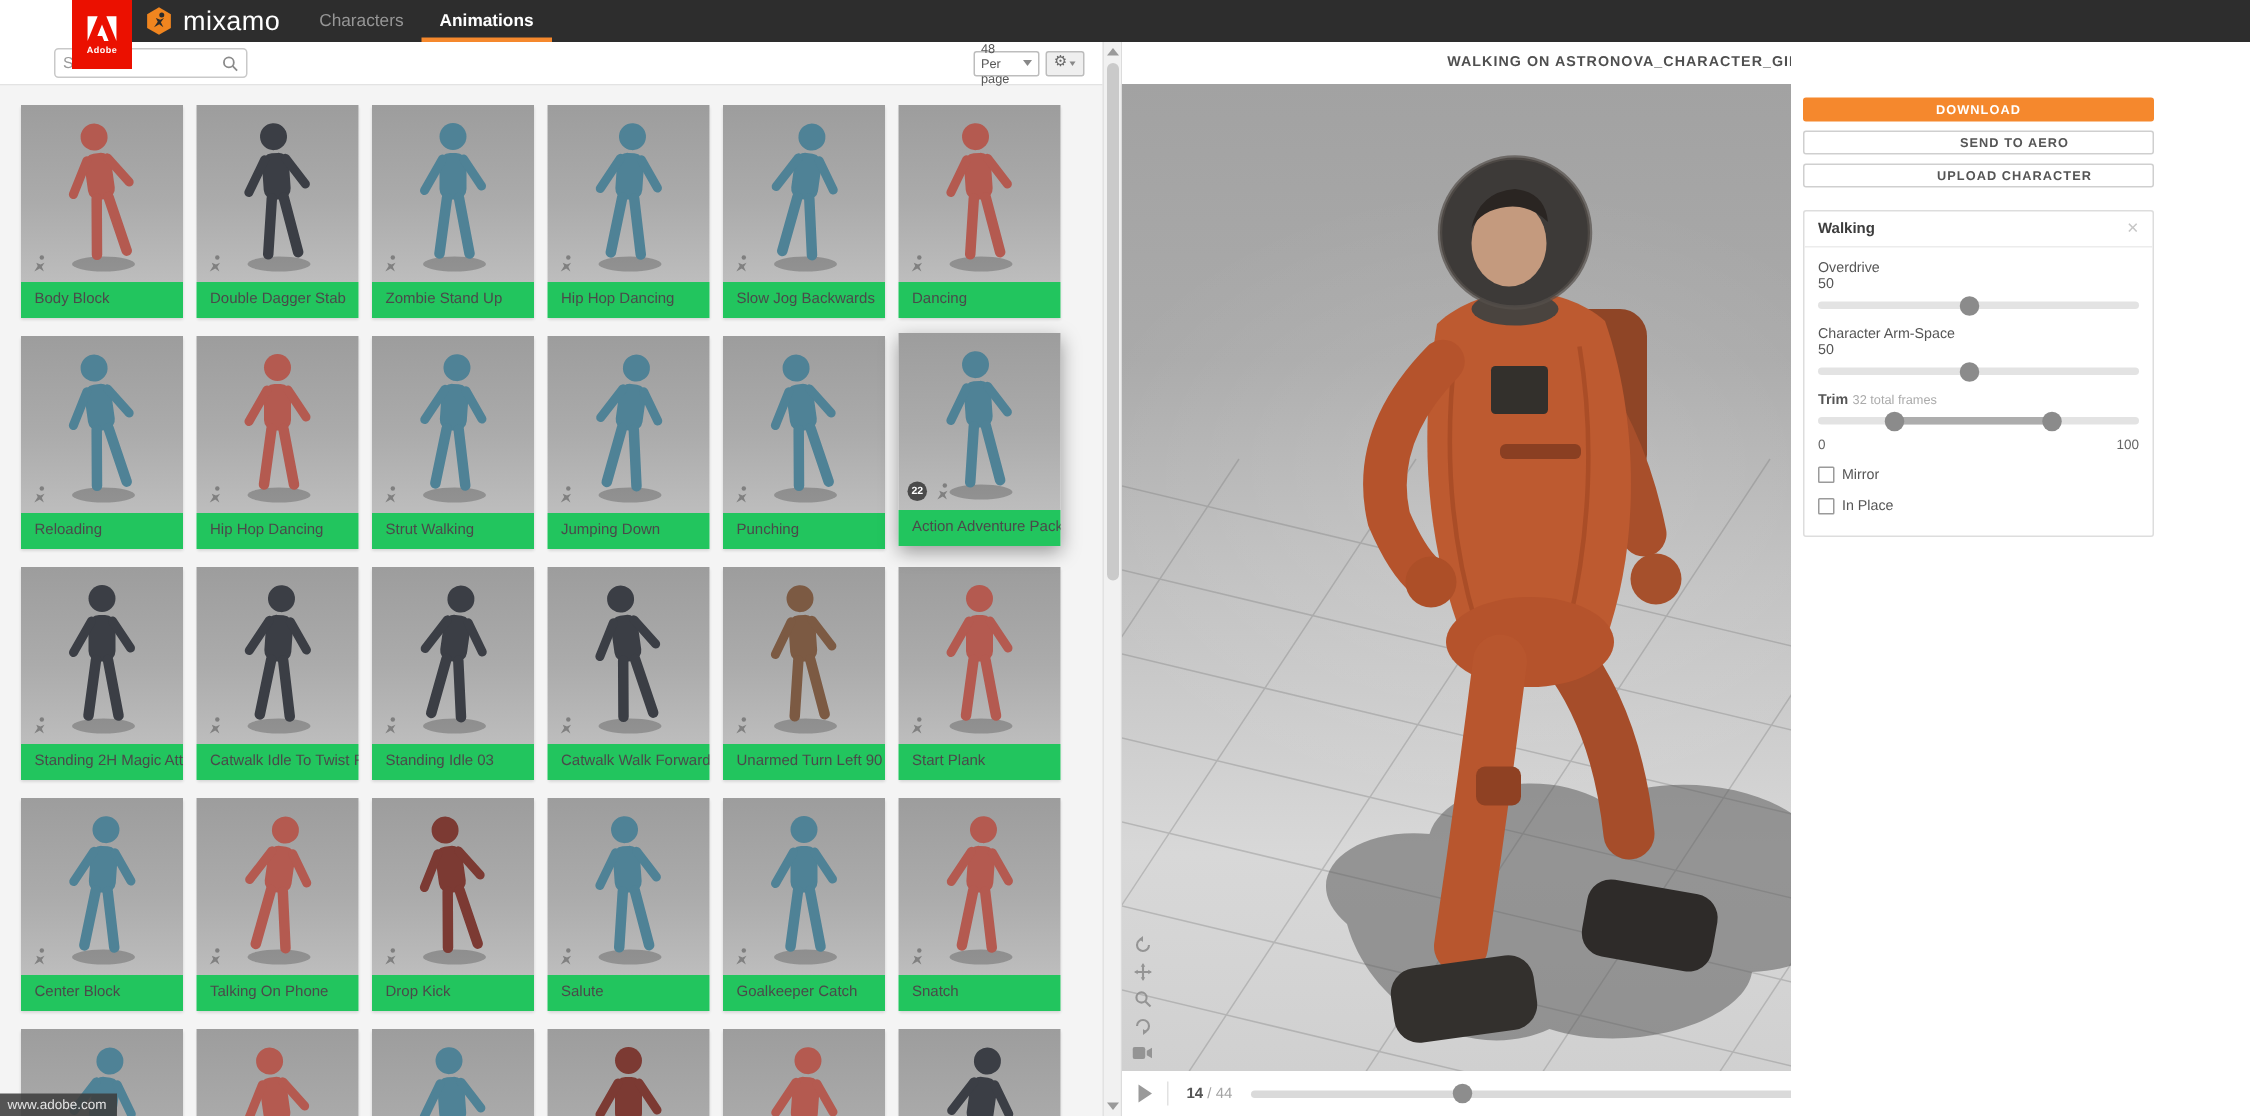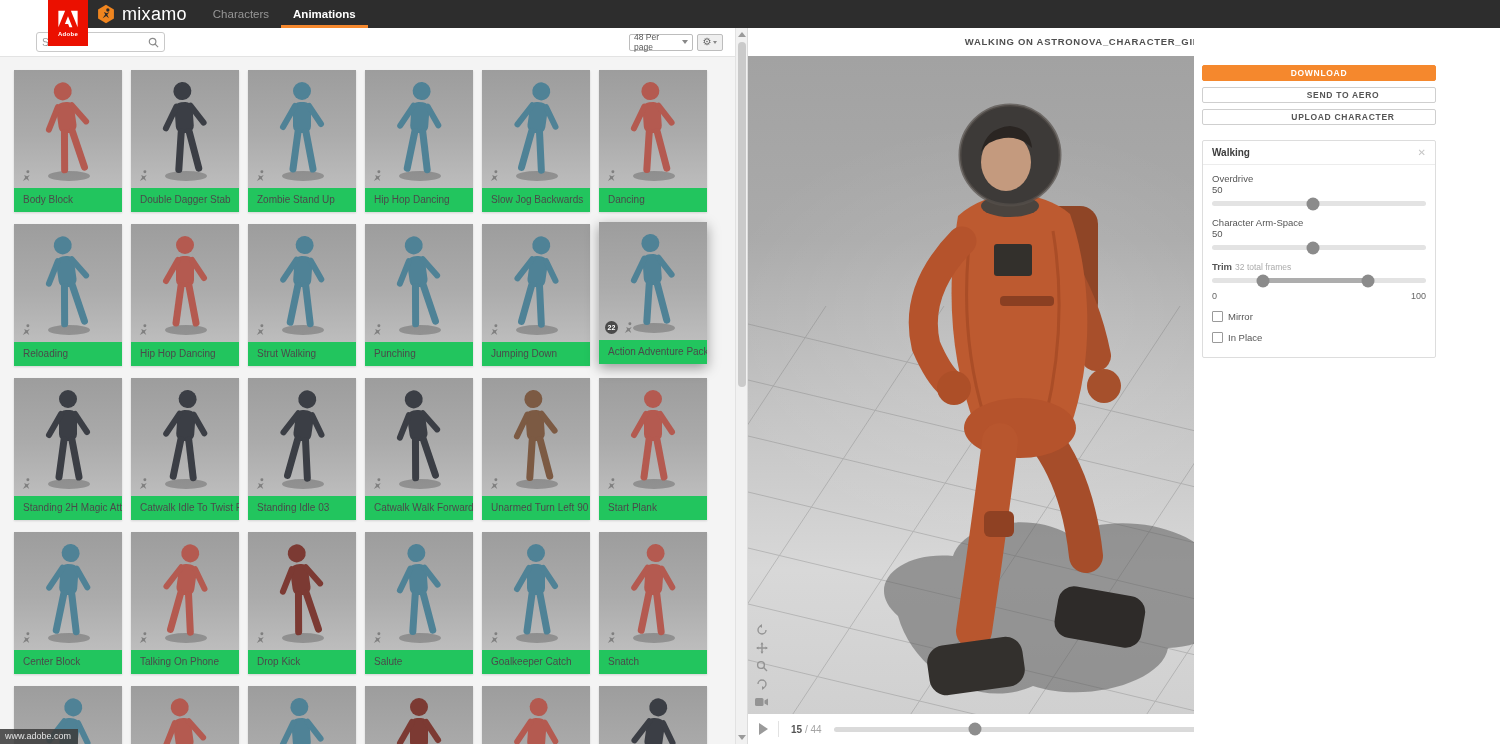--- a/index.html
+++ b/index.html
@@ -19,21 +19,21 @@
   .nav-tab.active { color:#fff; font-weight:bold; }
   .nav-tab.active::after { content:""; position:absolute; left:0; right:0; bottom:0; height:3px; background:var(--accent); }
 
   
   .left-panel { position:absolute; left:0; top:28px; width:748px; height:716px; background:#f4f4f4; border-right:1px solid #dcdcdc; }
   .panel-header { position:absolute; left:0; top:0; width:100%; height:29px; background:#fff; border-bottom:1px solid #e3e3e3; display:flex; align-items:center; }
   .search-wrap { margin-left:36px; width:129px; height:20px; border:1px solid #c9c9c9; border-radius:3px; background:#fff; display:flex; align-items:center; padding:0 5px; }
   .search-wrap input { border:0; outline:0; flex:1; font-size:10.5px; color:#555; font-family:inherit; min-width:0; background:transparent; }
   .search-wrap input::placeholder { color:#9a9a9a; }
   .spacer { flex:1; }
-  .per-page { width:64px; height:17px; border:1px solid #bdbdbd; border-radius:2px; background:#fff; font-size:8.5px; color:#555; display:flex; align-items:center; padding:0 4px; gap:3px; cursor:pointer; }
+  .per-page { width:44px; height:17px; border:1px solid #bdbdbd; border-radius:2px; background:#fff; font-size:8.5px; color:#555; display:flex; align-items:center; padding:0 4px; gap:3px; cursor:pointer; }
   .per-page .caret { width:0; height:0; border-left:3px solid transparent; border-right:3px solid transparent; border-top:4px solid #888; margin-left:auto; }
   .gear-btn { width:26px; height:17px; margin-left:4px; margin-right:24px; border:1px solid #bdbdbd; border-radius:2px; background:#efefef; display:flex; align-items:center; justify-content:center; gap:2px; cursor:pointer; }
   .gear-btn .gear { font-size:10px; color:#666; line-height:1; }
   .gear-btn .caret { width:0; height:0; border-left:2.5px solid transparent; border-right:2.5px solid transparent; border-top:3.5px solid #888; }
 
   .grid-area { position:absolute; left:0; top:29px; width:736px; height:687px; overflow:hidden; }
   .grid { position:absolute; left:14px; top:13px; display:grid; grid-template-columns:repeat(6,108px); column-gap:9px; row-gap:12px; }
   .card { width:108px; background:#fff; box-shadow:0 1px 2px rgba(0,0,0,.14); cursor:pointer; }
   .card.elevated { box-shadow:0 4px 12px rgba(0,0,0,.38); position:relative; z-index:3; transform:translateY(-2px); }
   .thumb { height:118px; position:relative; overflow:hidden; background:linear-gradient(180deg,#9d9d9d 0%,#ababab 55%,#bdbdbd 100%); }
@@ -328,55 +328,55 @@
   <circle cx="7.5" cy="1.8" r="1.6" fill="#6d6d6d"></circle>
   <path d="M2,12 L4.5,8 L3.5,5.5 L6.5,6.8 L9.5,5.5 L7.5,8.5 L9,12 L6,9.8 Z" fill="#6d6d6d"></path>
             </svg>
           </div>
     <div class="card-label">Strut Walking</div>
   </div>
         <div class="card">
     <div class="thumb">
             <svg class="fig" viewBox="0 0 60 104">
     <ellipse cx="31" cy="97" rx="21" ry="5" fill="rgba(50,50,50,.3)"></ellipse>
+    <g transform="rotate(8 30 50)">
+      <circle cx="30" cy="12" r="9" fill="#4f8296"></circle>
+      <rect x="21" y="23" width="18" height="31" rx="7" fill="#4f8296"></rect>
+      <path d="M23,27 L11,48" stroke="#4f8296" stroke-width="6" stroke-linecap="round" fill="none"></path>
+      <path d="M37,27 L49,45" stroke="#4f8296" stroke-width="6" stroke-linecap="round" fill="none"></path>
+      <path d="M26,53 L21,90" stroke="#4f8296" stroke-width="7" stroke-linecap="round" fill="none"></path>
+      <path d="M34,53 L41,90" stroke="#4f8296" stroke-width="7" stroke-linecap="round" fill="none"></path>
+    </g>
+            </svg>
+            <svg class="run-icon" viewBox="0 0 12 13">
+  <circle cx="7.5" cy="1.8" r="1.6" fill="#6d6d6d"></circle>
+  <path d="M2,12 L4.5,8 L3.5,5.5 L6.5,6.8 L9.5,5.5 L7.5,8.5 L9,12 L6,9.8 Z" fill="#6d6d6d"></path>
+            </svg>
+          </div>
+    <div class="card-label">Jumping Down</div>
+  </div>
+        <div class="card">
+    <div class="thumb">
+            <svg class="fig" viewBox="0 0 60 104">
+    <ellipse cx="31" cy="97" rx="21" ry="5" fill="rgba(50,50,50,.3)"></ellipse>
     <g transform="rotate(-8 30 50)">
       <circle cx="30" cy="12" r="9" fill="#4f8296"></circle>
       <rect x="21" y="23" width="18" height="31" rx="7" fill="#4f8296"></rect>
       <path d="M23,27 L11,48" stroke="#4f8296" stroke-width="6" stroke-linecap="round" fill="none"></path>
       <path d="M37,27 L49,45" stroke="#4f8296" stroke-width="6" stroke-linecap="round" fill="none"></path>
       <path d="M26,53 L21,90" stroke="#4f8296" stroke-width="7" stroke-linecap="round" fill="none"></path>
       <path d="M34,53 L41,90" stroke="#4f8296" stroke-width="7" stroke-linecap="round" fill="none"></path>
     </g>
             </svg>
             <svg class="run-icon" viewBox="0 0 12 13">
   <circle cx="7.5" cy="1.8" r="1.6" fill="#6d6d6d"></circle>
   <path d="M2,12 L4.5,8 L3.5,5.5 L6.5,6.8 L9.5,5.5 L7.5,8.5 L9,12 L6,9.8 Z" fill="#6d6d6d"></path>
             </svg>
           </div>
     <div class="card-label">Punching</div>
-  </div>
-        <div class="card">
-    <div class="thumb">
-            <svg class="fig" viewBox="0 0 60 104">
-    <ellipse cx="31" cy="97" rx="21" ry="5" fill="rgba(50,50,50,.3)"></ellipse>
-    <g transform="rotate(8 30 50)">
-      <circle cx="30" cy="12" r="9" fill="#4f8296"></circle>
-      <rect x="21" y="23" width="18" height="31" rx="7" fill="#4f8296"></rect>
-      <path d="M23,27 L11,48" stroke="#4f8296" stroke-width="6" stroke-linecap="round" fill="none"></path>
-      <path d="M37,27 L49,45" stroke="#4f8296" stroke-width="6" stroke-linecap="round" fill="none"></path>
-      <path d="M26,53 L21,90" stroke="#4f8296" stroke-width="7" stroke-linecap="round" fill="none"></path>
-      <path d="M34,53 L41,90" stroke="#4f8296" stroke-width="7" stroke-linecap="round" fill="none"></path>
-    </g>
-            </svg>
-            <svg class="run-icon" viewBox="0 0 12 13">
-  <circle cx="7.5" cy="1.8" r="1.6" fill="#6d6d6d"></circle>
-  <path d="M2,12 L4.5,8 L3.5,5.5 L6.5,6.8 L9.5,5.5 L7.5,8.5 L9,12 L6,9.8 Z" fill="#6d6d6d"></path>
-            </svg>
-          </div>
-    <div class="card-label">Jumping Down</div>
   </div>
         <div class="card elevated">
     <div class="thumb">
             <svg class="fig" viewBox="0 0 60 104">
     <ellipse cx="31" cy="97" rx="21" ry="5" fill="rgba(50,50,50,.3)"></ellipse>
     <g transform="rotate(-4 30 50)">
       <circle cx="30" cy="12" r="9" fill="#4f8296"></circle>
       <rect x="21" y="23" width="18" height="31" rx="7" fill="#4f8296"></rect>
       <path d="M23,27 L11,48" stroke="#4f8296" stroke-width="6" stroke-linecap="round" fill="none"></path>
       <path d="M37,27 L49,45" stroke="#4f8296" stroke-width="6" stroke-linecap="round" fill="none"></path>
@@ -831,21 +831,21 @@
     </div>
   </div>
 </div>
 
 <div class="timeline">
   <div class="play-btn">
       <div class="play-tri"></div>
     </div>
   <div class="tl-divider"></div>
   <div class="frame-counter">
-    <span class="cur">15</span>
+    <span class="cur">14</span>
     <span class="sep">/</span>
     <span class="tot">44</span>
   </div>
   <div class="tl-slider">
     <div class="tl-thumb" id="tl-thumb" style="left: 35%;"></div>
   </div>
 </div>
 
 <div class="sidebar">
   <div class="sb-btn primary">DOWNLOAD</div>

